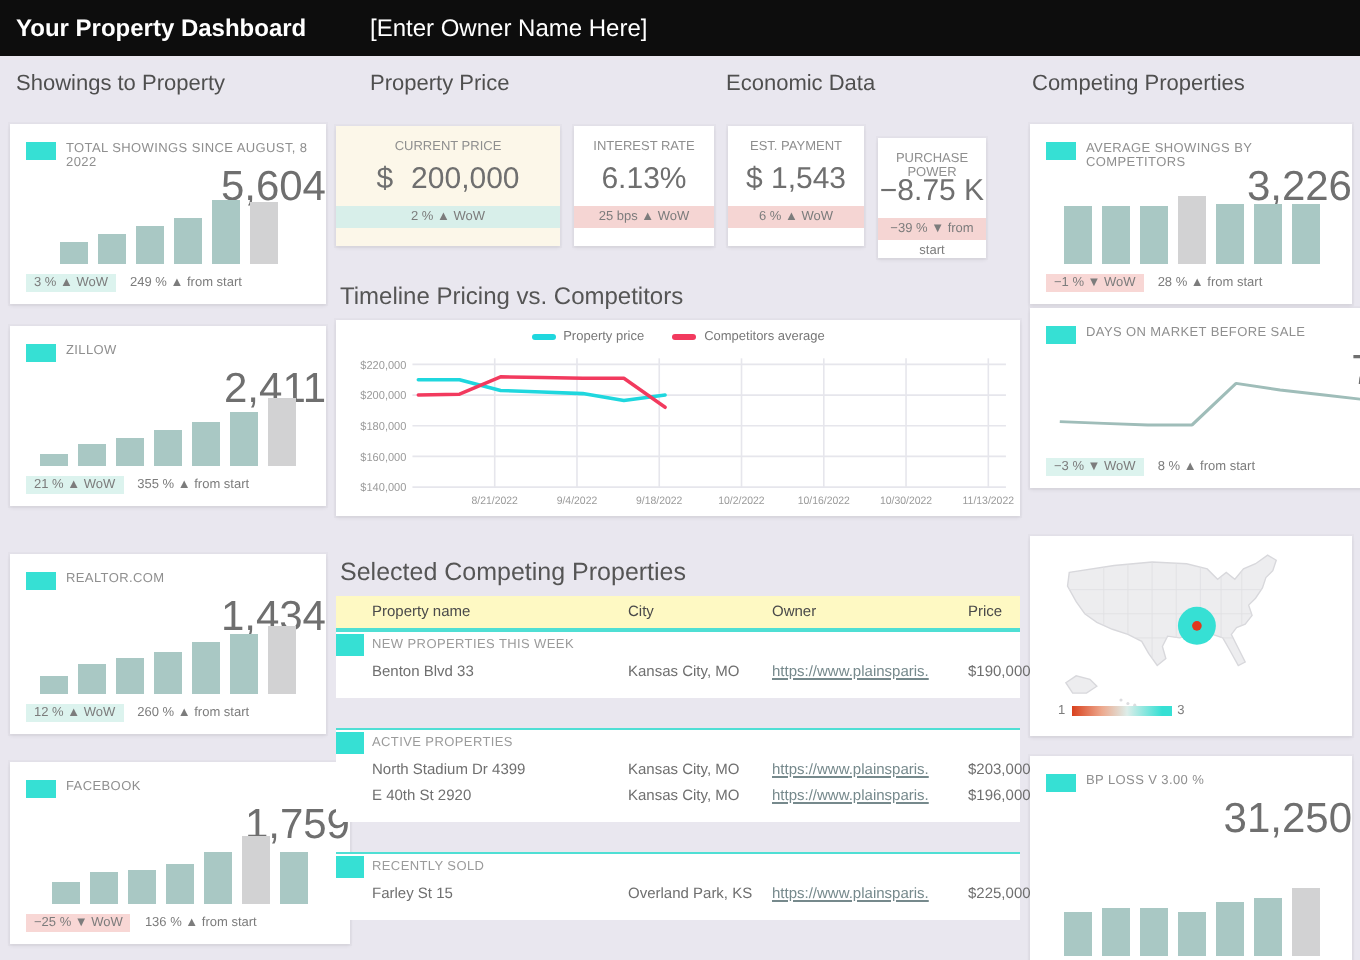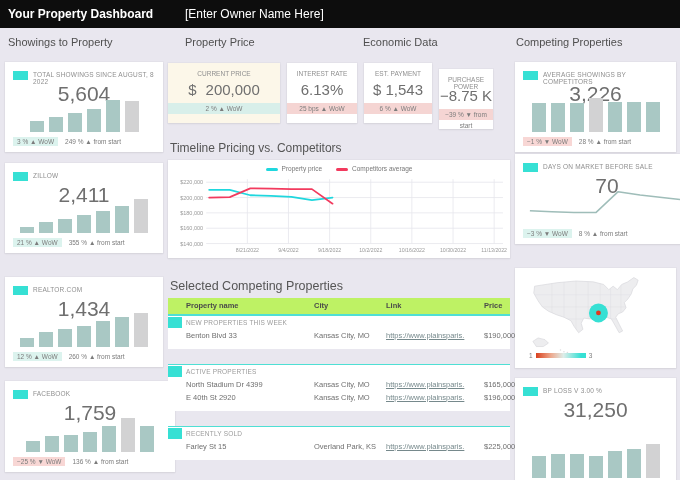--- a/index.html
+++ b/index.html
@@ -9,40 +9,40 @@
   .topbar{position:absolute;left:0;top:0;width:680px;height:28px;background:#0D0D0D;color:#fff;}
   .topbar .ttl{position:absolute;left:8px;top:0;line-height:28px;font-size:12px;font-weight:bold;}
   .topbar .owner{position:absolute;left:185px;top:0;line-height:28px;font-size:12px;}
   
   .colhead{position:absolute;top:36px;font-size:11px;color:#4F4F4F;}
   
   .card{position:absolute;background:#fff;box-shadow:0 0 0 1px rgba(0,0,0,.02),0 1px 2px rgba(0,0,0,.07);}
   .sq{position:absolute;width:15px;height:9px;background:#36E0D4;}
   .kpi .sq{left:8px;top:9px;}
   .kpi-title{position:absolute;left:28px;top:9px;right:4px;font-size:6.5px;color:#8F8F8F;letter-spacing:.2px;}
-  .kpi-value{position:absolute;left:0;right:0;top:20px;text-align:center;font-size:21px;color:#6F6F6F;}
+  .kpi-value{position:absolute;left:0;right:0;top:20px;text-align:right;font-size:21px;color:#6F6F6F;}
   .bars{position:absolute;left:12px;right:12px;bottom:20px;height:36px;display:flex;align-items:flex-end;justify-content:center;gap:5px;}
   .bars .bar{width:14px;}
   .kpi-foot{position:absolute;left:8px;right:2px;bottom:6px;font-size:6.5px;color:#7C7C7C;display:flex;align-items:center;gap:7px;white-space:nowrap;}
   .badge{padding:1px 4px;}
   .spark{position:absolute;left:10px;right:10px;bottom:20px;height:38px;}
   
   .econ{height:60px;}
   .econ-title{position:absolute;left:0;right:0;top:7px;text-align:center;font-size:6.5px;color:#8F8F8F;}
   .econ-value{position:absolute;left:0;right:0;top:18px;text-align:center;font-size:15px;color:#6F6F6F;}
   .econ-strip{position:absolute;left:0;right:0;bottom:9px;height:11px;line-height:11px;text-align:center;font-size:6.5px;color:#7C7C7C;}
   .cur-amount{margin-left:9px;}
   
   .blocktitle{position:absolute;font-size:12px;color:#555;}
   .legend{position:absolute;left:0;right:0;top:5px;display:flex;justify-content:center;gap:14px;font-size:6.5px;color:#777;align-items:center;}
   .legend .sw{display:inline-block;width:12px;height:2.5px;border-radius:2px;margin-right:4px;vertical-align:middle;}
   .plot{position:absolute;left:2px;top:15px;right:2px;bottom:2px;}
   
   .tablewrap{position:absolute;left:168px;top:298px;width:342px;}
-  .t-head{background:#bef264;display:grid;grid-template-columns:128px 72px 98px 1fr;padding:0 6px 0 18px;height:16px;line-height:16px;font-size:7.5px;font-weight:bold;color:#4A4A4A;}
+  .t-head{background:#fef9c3;display:grid;grid-template-columns:128px 72px 98px 1fr;padding:0 6px 0 18px;height:16px;line-height:16px;font-size:7.5px;font-weight:normal;color:#4A4A4A;}
   .t-head span:last-child{}
   .tgroup{background:#fff;border-top:1.5px solid #4FDFD4;position:relative;padding-bottom:7px;margin-bottom:15px;}
   .tgroup:last-child{margin-bottom:16px;}
   .glabel{position:relative;height:13px;line-height:13px;padding-left:18px;font-size:6.5px;color:#9B9B9B;letter-spacing:.2px;}
   .gsq{position:absolute;left:0;top:1px;width:14px;height:11px;background:#36E0D4;}
   .trow{display:grid;grid-template-columns:128px 72px 98px 1fr;padding:0 6px 0 18px;height:13px;line-height:13px;font-size:7.5px;color:#6F6F6F;}
   .trow a{color:#76898C;text-decoration:underline;}
   .trow span:last-child{text-align:right;}
   
   .maplegend{position:absolute;left:14px;bottom:9px;display:flex;align-items:center;gap:3px;font-size:6.5px;color:#7C7C7C;}
@@ -194,40 +194,40 @@
           <polyline points="38.9,14.3 59.4,14.3 79.8,19.5 100.3,20.2 120.7,21.0 141.1,24.3 161.6,21.7" fill="none" stroke="#1FD7DE" stroke-width="1.7" stroke-linejoin="round" stroke-linecap="round"></polyline>
           <polyline points="38.9,21.7 59.4,21.3 79.8,12.9 100.3,13.2 120.7,13.6 141.1,13.6 161.6,27.6" fill="none" stroke="#F23A5E" stroke-width="1.7" stroke-linejoin="round" stroke-linecap="round"></polyline>
         </svg></div>
   </div>
 
   <span class="blocktitle" style="left:170px;top:279px;position:absolute;font-size:12.5px">Selected Competing Properties</span>
   <div class="tablewrap">
     <div class="t-head" id="table-head" style="border-bottom: 1.5px solid rgb(79, 223, 212);">
         <span>Property name</span>
         <span>City</span>
-        <span>Link</span>
+        <span>Owner</span>
         <span>Price</span>
       </div>
     <div id="table-body">
         <div class="tgroup">
           <div class="glabel"><span class="gsq"></span>NEW PROPERTIES THIS WEEK</div>
           <div class="trow">
             <span>Benton Blvd 33</span>
             <span>Kansas City, MO</span>
             <span><a href="#">https://www.plainsparis.</a></span>
             <span>$190,000</span>
           </div>
         </div>
         <div class="tgroup">
           <div class="glabel"><span class="gsq"></span>ACTIVE PROPERTIES</div>
           <div class="trow">
             <span>North Stadium Dr 4399</span>
             <span>Kansas City, MO</span>
             <span><a href="#">https://www.plainsparis.</a></span>
-            <span>$165,000</span>
+            <span>$203,000</span>
           </div>
           <div class="trow">
             <span>E 40th St 2920</span>
             <span>Kansas City, MO</span>
             <span><a href="#">https://www.plainsparis.</a></span>
             <span>$196,000</span>
           </div>
         </div>
         <div class="tgroup">
           <div class="glabel"><span class="gsq"></span>RECENTLY SOLD</div>

